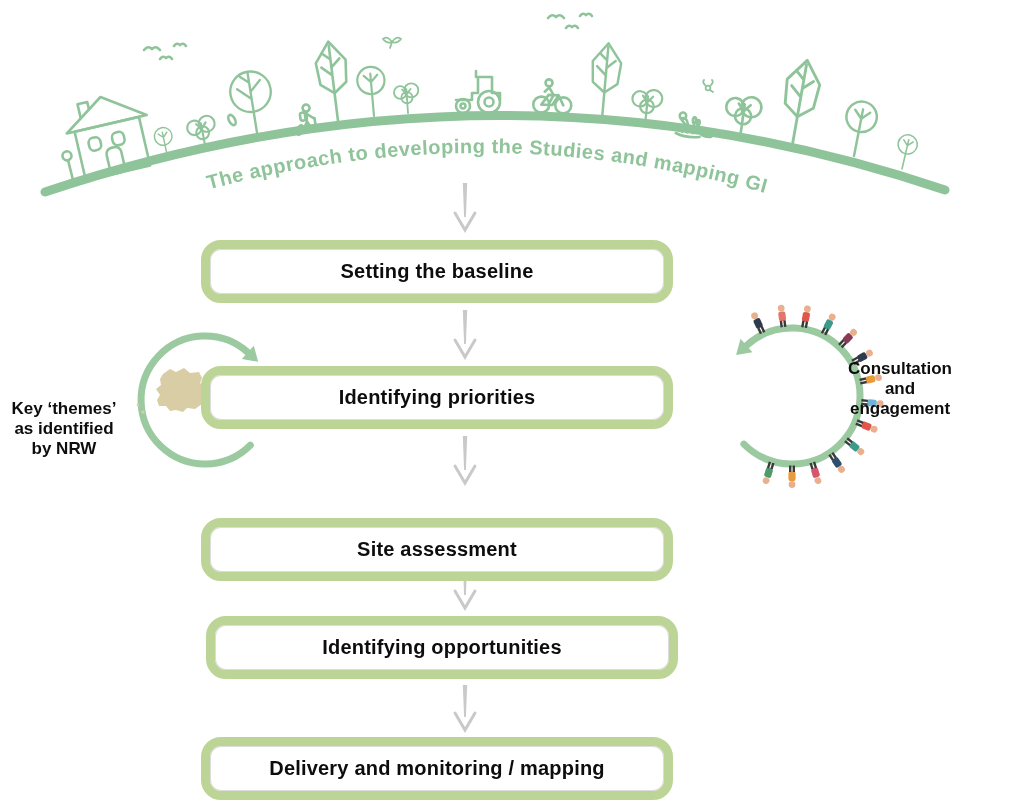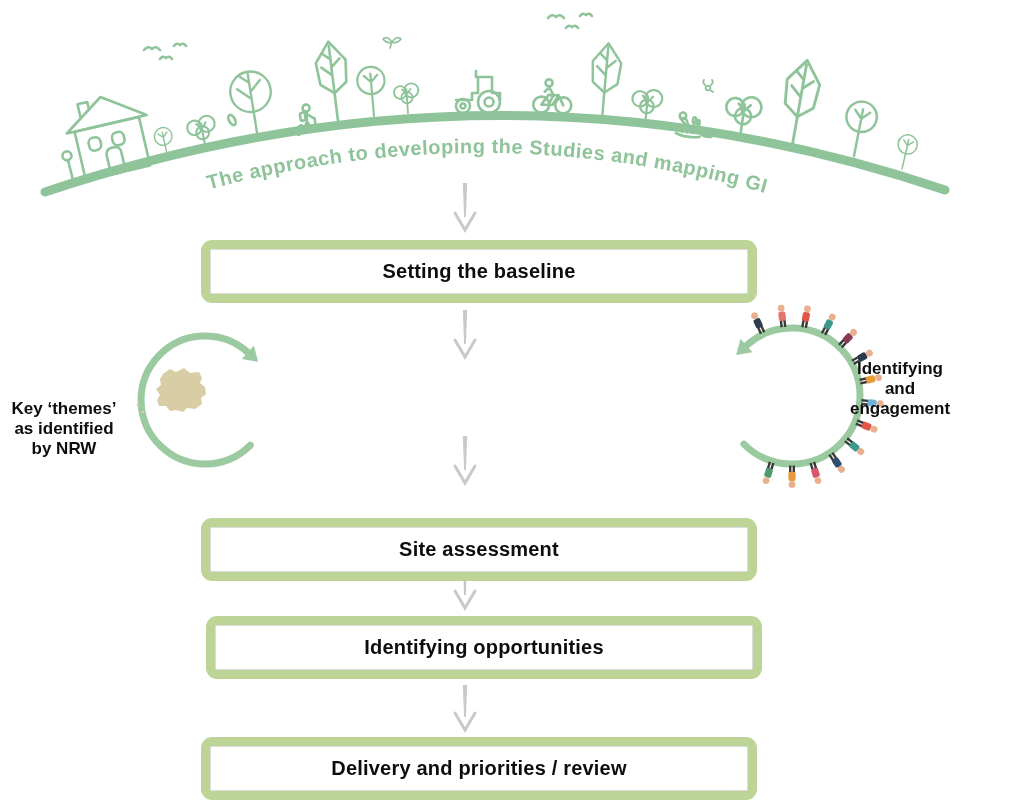--- a/index.html
+++ b/index.html
@@ -3,22 +3,22 @@
 <meta charset="utf-8">
 <style>
   html,body{margin:0;padding:0;background:#fff;}
   #stage{
     position:relative;width:1024px;height:808px;background:#fff;overflow:hidden;
     font-family:"Liberation Sans","DejaVu Sans",sans-serif;
   }
   svg{display:block;}
   #decor{position:absolute;left:0;top:0;z-index:1;pointer-events:none;}
   .flow-box{
-    position:absolute;left:201px;width:556px;height:63px;z-index:2;
-    background:#ffffff;border:9px solid #bcd596;border-radius:11px;
+    position:absolute;left:201px;width:472px;height:63px;z-index:2;
+    background:#ffffff;border:9px solid #bcd596;border-radius:20px;
     box-shadow:inset 0 0 0 1px #dcdcdc;
     display:flex;align-items:center;justify-content:center;
     box-sizing:border-box;
   }
   .flow-box span{
     font-size:20px;font-weight:bold;color:#0d0d0d;letter-spacing:.2px;
   }
   .side-label{
     position:absolute;z-index:2;width:128px;text-align:center;
     font-size:17px;font-weight:bold;color:#0d0d0d;line-height:20px;
@@ -272,30 +272,33 @@
           <rect x="-3.6" y="-5" width="7.2" height="9.5" rx="2" fill="#4d9a6a"></rect>
           <rect x="-3" y="4" width="2.4" height="6.5" fill="#3a3a3a"></rect>
           <rect x="0.6" y="4" width="2.4" height="6.5" fill="#3a3a3a"></rect>
       </g>
     </g>
   </svg>
 
   <div class="flow-box" style="top:240px;">
     <span>Setting the baseline</span>
   </div>
+  <div class="flow-box" style="top:366px;">
+    <span>Identifying priorities</span>
+  </div>
   <div class="flow-box" style="top:492px;margin-top:26px;">
     <span>Site assessment</span>
   </div>
   <div class="flow-box" style="top:616px;left:206px;">
     <span>Identifying opportunities</span>
   </div>
   <div class="flow-box" style="top:737px;">
-    <span>Delivery and priorities / review</span>
+    <span>Delivery and monitoring / mapping</span>
   </div>
 
   <div id="label-left" class="side-label">Key ‘themes’
 as identified
 by NRW</div>
-  <div id="label-right" class="side-label">Identifying
+  <div id="label-right" class="side-label">Consultation
 and
 engagement</div>
 
 </div>
 
 </body></html>

